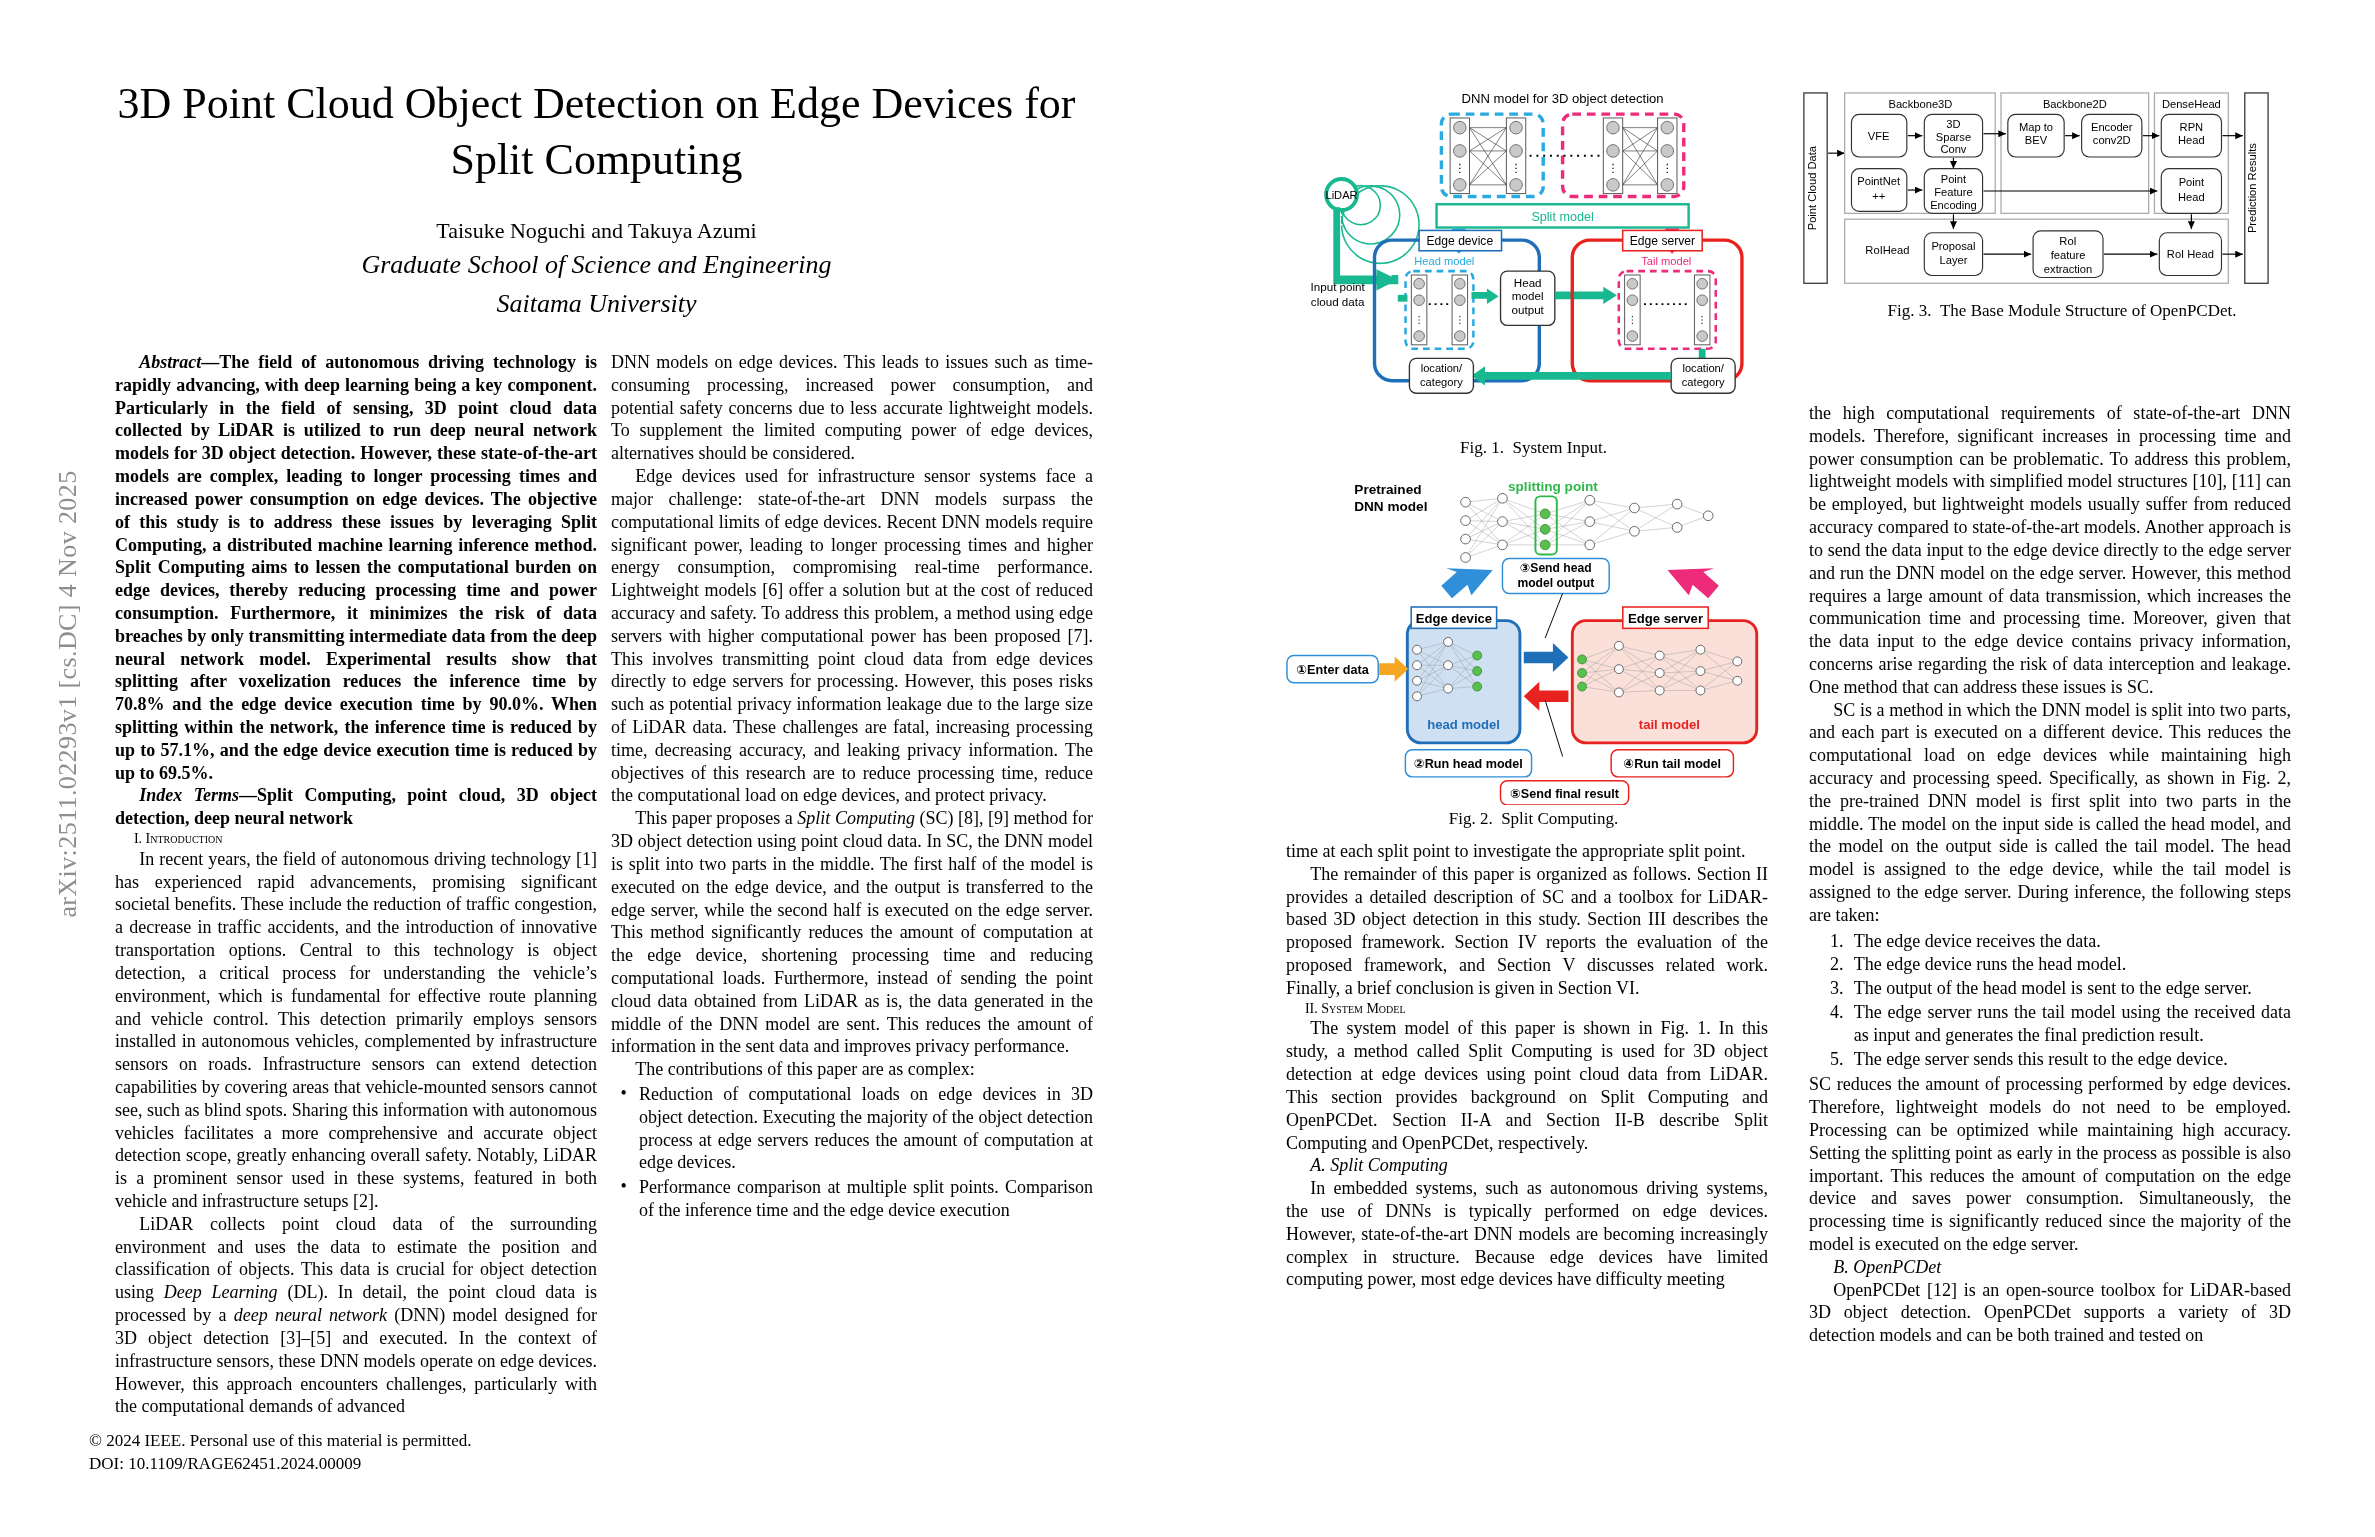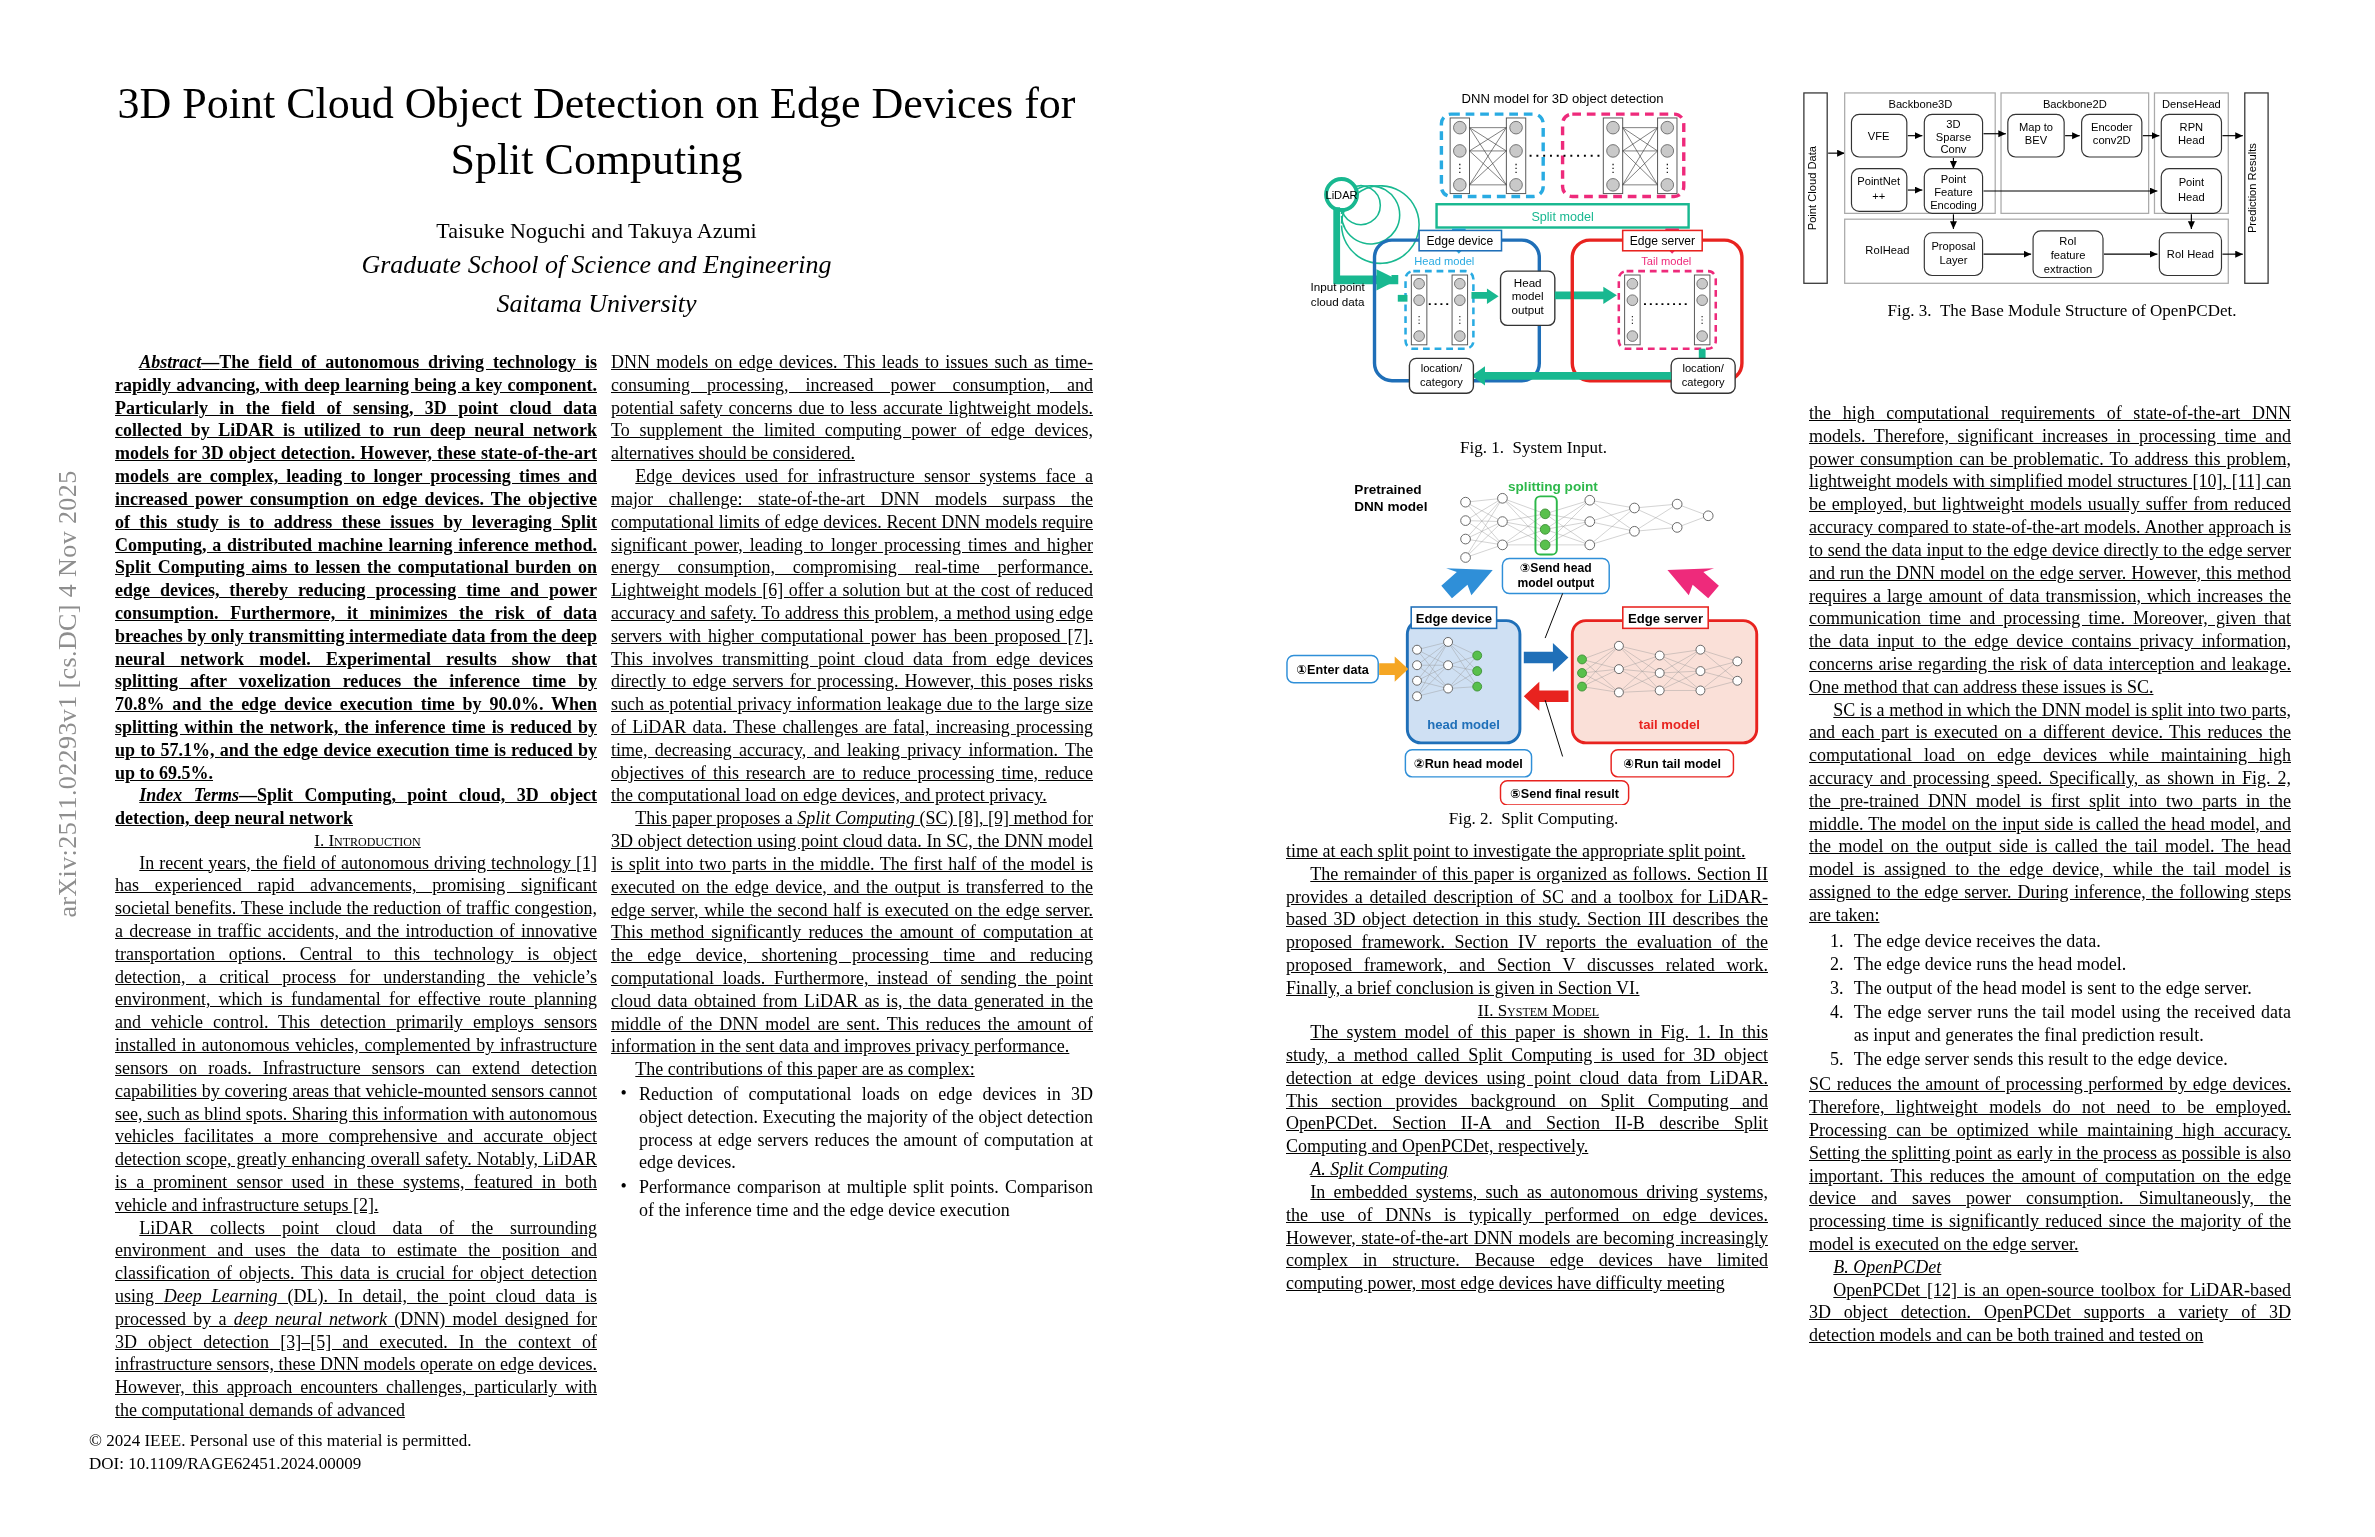--- a/index.html
+++ b/index.html
@@ -25,26 +25,26 @@
   .authors{margin-top:29px;font-size:22px;}
   .affil{font-style:italic;font-size:26px;line-height:1.45;margin-top:2px;text-align:center;}
 
   
   .col{position:absolute;top:351px;width:482px;text-align:justify;
        font-size:18px;line-height:1.268;hyphens:auto;}
   .col1{left:115px;}
   .col2{left:611px;}
   .col3{left:1286px;}
   .col4{left:1809px;}
-  .col p{margin:0;text-indent:1.35em;text-decoration:underline;}
+  .col p{margin:0;text-indent:1.35em;}
   .col p.noind{text-indent:0;}
   .col p.abs{font-weight:bold;text-indent:1.35em;}
   .abs i, .it{font-style:italic;}
-  .sec-head{text-align:center;margin:16.5px 0 3.9px 0;
-            font-variant:small-caps;font-size:17px;text-indent:0;}
+  .sec-head{margin:16.5px 0 3.9px 0;
+            font-variant:small-caps;font-size:14px;text-indent:0;}
   .sub-head{margin:12.6px 0 1.9px 0;font-style:italic;font-size:18px;text-indent:0;}
   ul.bul{margin:1.9px 0 0 0;padding-left:24px;list-style:none;}
   ul.bul li{position:relative;margin-bottom:1.9px;text-align:justify;padding-left:3.9px;}
   ul.bul li:before{content:"\2022";position:absolute;left:-14.6px;top:-1px;}
   ol.num{margin:2.9px 0 2.9px 0;padding-left:39px;}
   ol.num li{margin-bottom:1px;text-align:justify;padding-left:5.8px;}
 
   
   .footer{position:absolute;left:89px;top:1430px;font-size:17px;line-height:1.33;}
 

